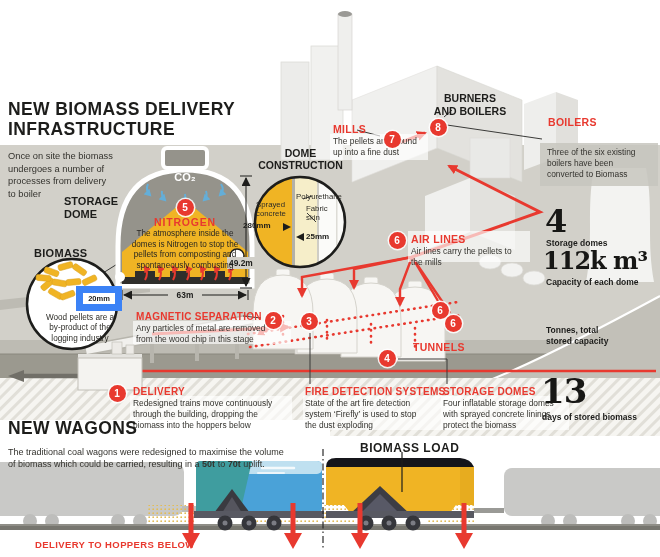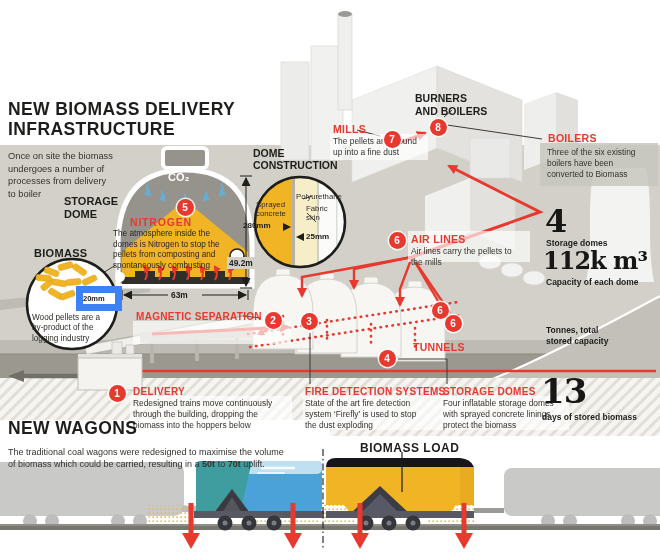--- a/index.html
+++ b/index.html
@@ -1,21 +1,21 @@
 <!DOCTYPE html>
 <html><head>
 <meta charset="utf-8">
 <style>
   html,body{margin:0;padding:0;background:#fff}
   .stage{position:relative;width:660px;height:557px;background:#fff;overflow:hidden;
          font-family:"Liberation Sans",sans-serif;color:#1d1d1b}
   .abs{position:absolute}
   svg{position:absolute;left:0;top:0}
   .pre{white-space:pre-line}
-  .ctr{}
+  .ctr{text-align:center}
   .h1{font-size:17.5px;font-weight:bold;line-height:1.13;letter-spacing:.4px;color:#1d1d1b}
   .sub{font-size:9.3px;line-height:1.35;color:#34332e}
   .bh{font-weight:bold;color:#1d1d1b}
   .rh{font-weight:bold;color:#e8392f;letter-spacing:.3px;font-size:10px}
   .bt{font-size:8.4px;line-height:1.28;color:#34332e}
   .tiny{font-size:7.8px;line-height:1.2;color:#2e2d28}
   .dim{font-size:8.4px;font-weight:bold;color:#1d1d1b}
   .marker{width:17px;height:17px;border-radius:50%;background:#e8392f;color:#fff;font-size:10px;
           font-weight:bold;display:flex;align-items:center;justify-content:center;
           box-shadow:0 0 0 1.5px rgba(255,255,255,.85);z-index:4}
@@ -329,20 +329,22 @@
 skin</div>
 <div class="abs ovl dim" style="left:306px;top:232px;font-size:8px">25mm</div>
 
 <div class="abs ovl bh" style="left:34px;top:247px;font-size:11px;letter-spacing:.3px">BIOMASS</div>
 <div class="abs ovl ctr" style="left:76px;top:286px;width:32px;height:11px;background:#fff;border:7px solid #3b82f6;font-size:7.5px;font-weight:bold;line-height:11px">20mm</div>
 <div class="abs ovl ctr pre" style="left:32px;top:313px;width:96px;font-size:8.2px;line-height:1.25;color:#2e2d28">Wood pellets are a
 by-product of the
 logging industry</div>
 
 <div class="abs ovl rh" style="left:136px;top:311px">MAGNETIC SEPARATION</div>
+<div class="abs ovl bt pre" style="left:136px;top:323px">Any particles of metal are removed
+from the wood chip in this stage</div>
 
 <div class="abs ovl rh" style="left:133px;top:386px">DELIVERY</div>
 <div class="abs ovl bt pre" style="left:133px;top:398px">Redesigned trains move continuously
 through the building, dropping the
 biomass into the hoppers below</div>
 
 <div class="abs ovl rh" style="left:305px;top:386px">FIRE DETECTION SYSTEMS</div>
 <div class="abs ovl bt pre" style="left:305px;top:398px">State of the art fire detection
 system ‘Firefly’ is used to stop
 the dust exploding</div>
@@ -358,38 +360,39 @@
 <div class="abs ovl bt pre" style="left:411px;top:246px">Air lines carry the pellets to
 the mills</div>
 
 <div class="abs ovl rh" style="left:333px;top:123px;font-size:10.5px">MILLS</div>
 <div class="abs ovl bt pre" style="left:333px;top:136px">The pellets are ground
 up into a fine dust</div>
 
 <div class="abs ovl ctr bh pre" style="left:415px;top:92px;width:110px;font-size:10.5px;line-height:1.2">BURNERS
 AND BOILERS</div>
 
-<div class="abs ovl rh" style="left:548px;top:132px;font-size:10.5px">BOILERS</div>
+<div class="abs ovl rh" style="left:548px;top:116px;font-size:10.5px">BOILERS</div>
 <div class="abs ovl bt pre" style="left:547px;top:147px">Three of the six existing
 boilers have been
 converted to Biomass</div>
 
 <div class="abs ovl statv" style="left:545px;top:205px;font-size:32px">4</div>
 <div class="abs ovl statl" style="left:546px;top:238px">Storage domes</div>
 <div class="abs ovl statv" style="left:543px;top:249px;font-size:24px">112k m³</div>
 <div class="abs ovl statl" style="left:546px;top:277px">Capacity of each dome</div>
 <div class="abs ovl statl pre" style="left:546px;top:325px">Tonnes, total
 stored capacity</div>
 <div class="abs ovl statv" style="left:541px;top:374px;font-size:34px">13</div>
 <div class="abs ovl statl" style="left:542px;top:412px">days of stored biomass</div>
 
 <div class="abs ovl h1" style="left:8px;top:419px">NEW WAGONS</div>
 <div class="abs ovl pre" style="left:8px;top:446px;width:330px;font-size:9px;line-height:1.35;color:#34332e"><span>The traditional coal wagons were redesigned to maximise the volume
 of biomass which could be carried, resulting in a </span><b>50t</b><span> to </span><b>70t</b><span> uplift.</span></div>
 <div class="abs ovl bh" style="left:360px;top:441px;font-size:12px;letter-spacing:.5px">BIOMASS LOAD</div>
+<div class="abs ovl" style="left:35px;top:539px;font-size:9.5px;font-weight:bold;color:#e8392f;letter-spacing:.4px">DELIVERY TO HOPPERS BELOW</div>
 
 <div class="abs marker" style="left:108.5px;top:384.5px">1</div>
 <div class="abs marker" style="left:264.5px;top:311.5px">2</div>
 <div class="abs marker" style="left:300.5px;top:312.5px">3</div>
 <div class="abs marker" style="left:378.5px;top:349.5px">4</div>
 <div class="abs marker" style="left:176.5px;top:198.5px">5</div>
 <div class="abs marker" style="left:388.5px;top:231.5px">6</div>
 <div class="abs marker" style="left:431.5px;top:301.5px">6</div>
 <div class="abs marker" style="left:444.5px;top:314.5px">6</div>
 <div class="abs marker" style="left:383.5px;top:130.5px">7</div>

